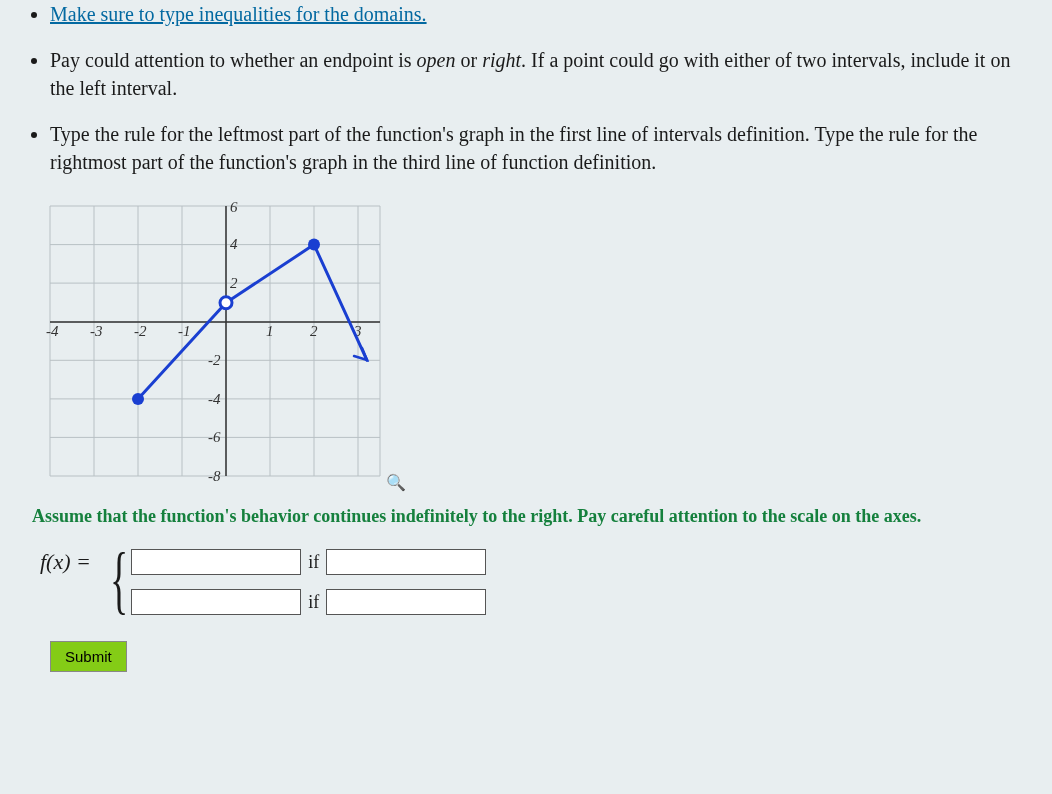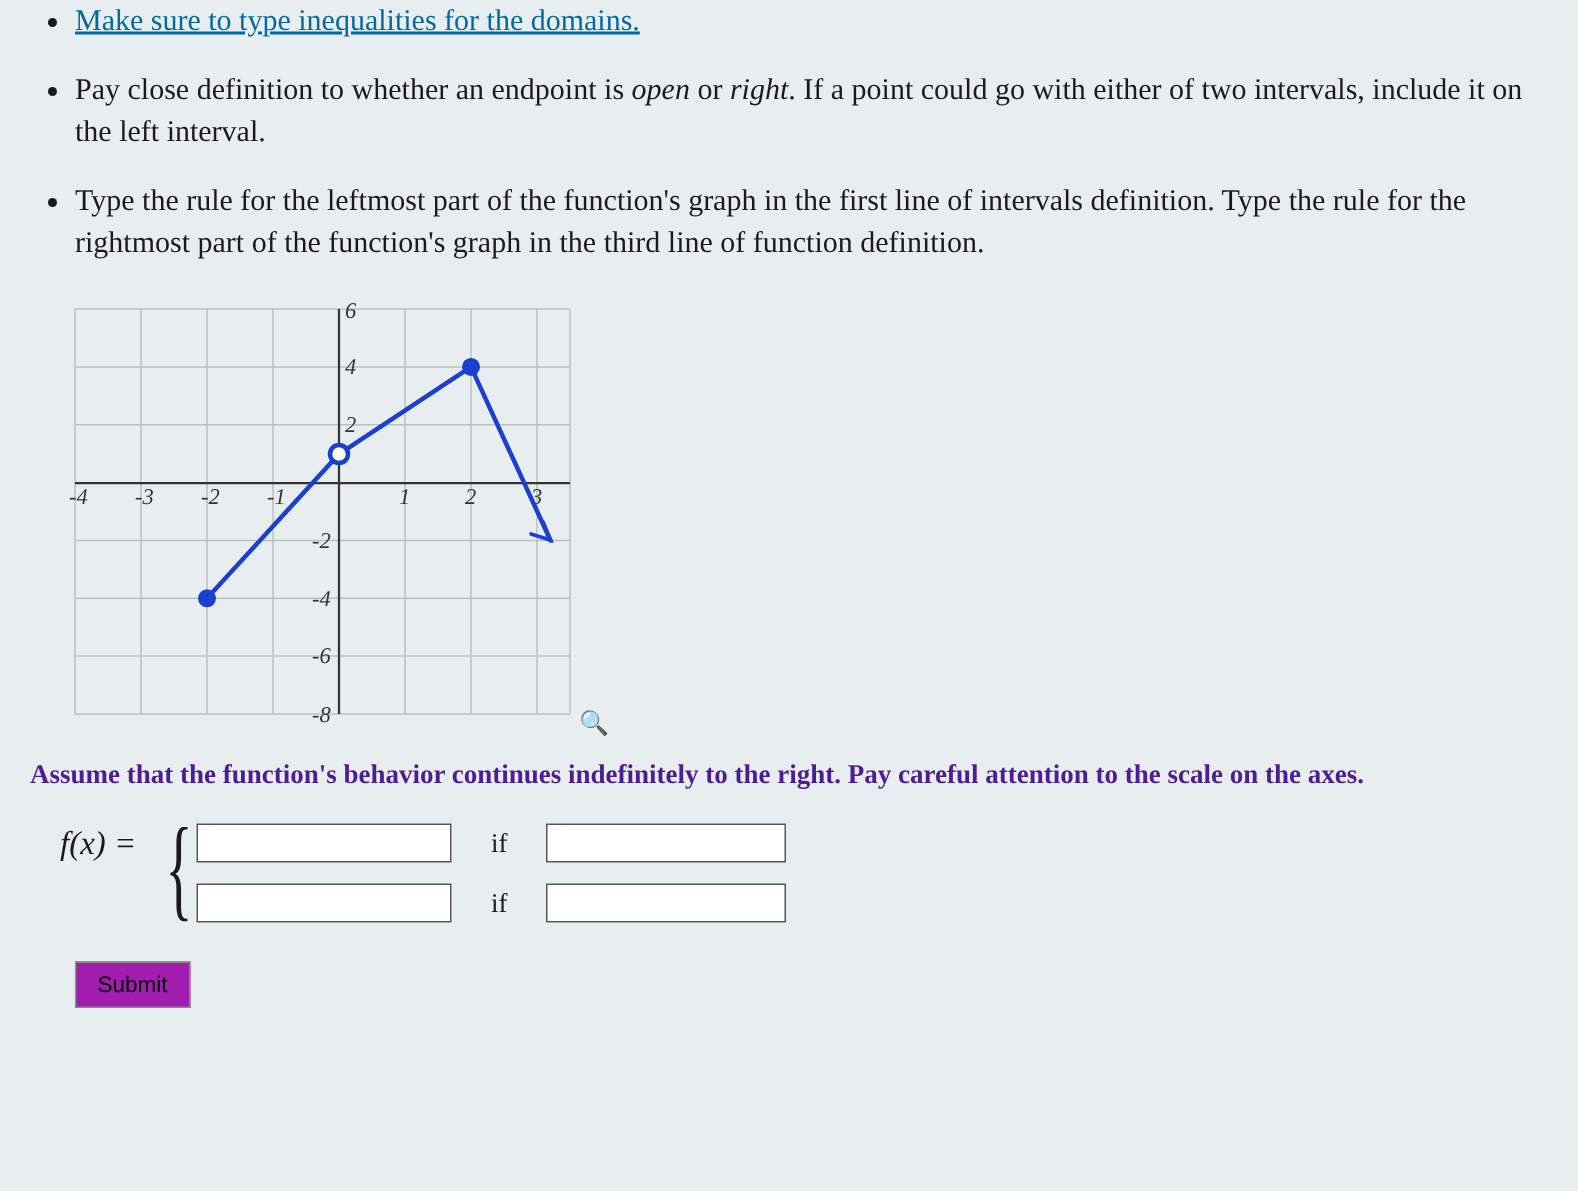--- a/index.html
+++ b/index.html
@@ -46,24 +46,24 @@
   }
   svg.chart { display:block; }
   .mag {
     position: absolute;
     right: -6px;
     bottom: -6px;
     color: #777;
     font-size: 16px;
   }
   .note {
-    color: #4c1d95;
+    color: #15803d;
     font-weight: bold;
     font-size: 18px;
-    margin: 10px 0 22px 0;
+    margin: 10px 0 22px 12px;
     font-family: 'Times New Roman', serif;
   }
   .fn-row {
     display: flex;
     align-items: flex-start;
     margin-left: 20px;
     margin-bottom: 26px;
   }
   .fn-label {
     font-style: italic;
@@ -80,56 +80,56 @@
     margin-right: -6px;
   }
   .cases {
     display: flex;
     flex-direction: column;
     gap: 14px;
   }
   .case-line {
     display: flex;
     align-items: center;
-    gap: 26px;
+    gap: 7px;
   }
   input.field {
     height: 26px;
     border: 1px solid #555;
     background: #fff;
     font-size: 14px;
     padding: 2px 6px;
   }
   .rule-field { width: 170px; }
   .dom-field { width: 160px; }
   .if-lbl {
     font-family: 'Times New Roman', serif;
     font-size: 18px;
   }
   button.submit {
     margin-left: 30px;
     padding: 6px 14px;
     font-size: 15px;
-    background: #a21caf;
+    background: #84cc16;
     border: 1px solid #888;
     cursor: pointer;
     font-family: Arial, sans-serif;
   }
 </style>
 </head>
 <body>
 
 <div class="page">
 
   <ul class="tips">
     <li>
       <span class="link">Make sure to type inequalities for the domains.</span>
     </li>
     <li>
-      <span>Pay close definition to whether an endpoint is </span><em>open</em><span> or </span><em>right</em><span>. If a point could go with either of two intervals, include it on the left interval.</span>
+      <span>Pay could attention to whether an endpoint is </span><em>open</em><span> or </span><em>right</em><span>. If a point could go with either of two intervals, include it on the left interval.</span>
     </li>
     <li>Type the rule for the leftmost part of the function's graph in the first line of intervals definition. Type the rule for the rightmost part of the function's graph in the third line of function definition.</li>
   </ul>
 
   <div class="chart-wrap">
     <svg class="chart" width="370" height="290" viewBox="0 0 370 290">
 
       <g stroke="#b8c0c4" stroke-width="1">
         <line x1="20" y1="10" x2="20" y2="280"></line>
         <line x1="64" y1="10" x2="64" y2="280"></line>

